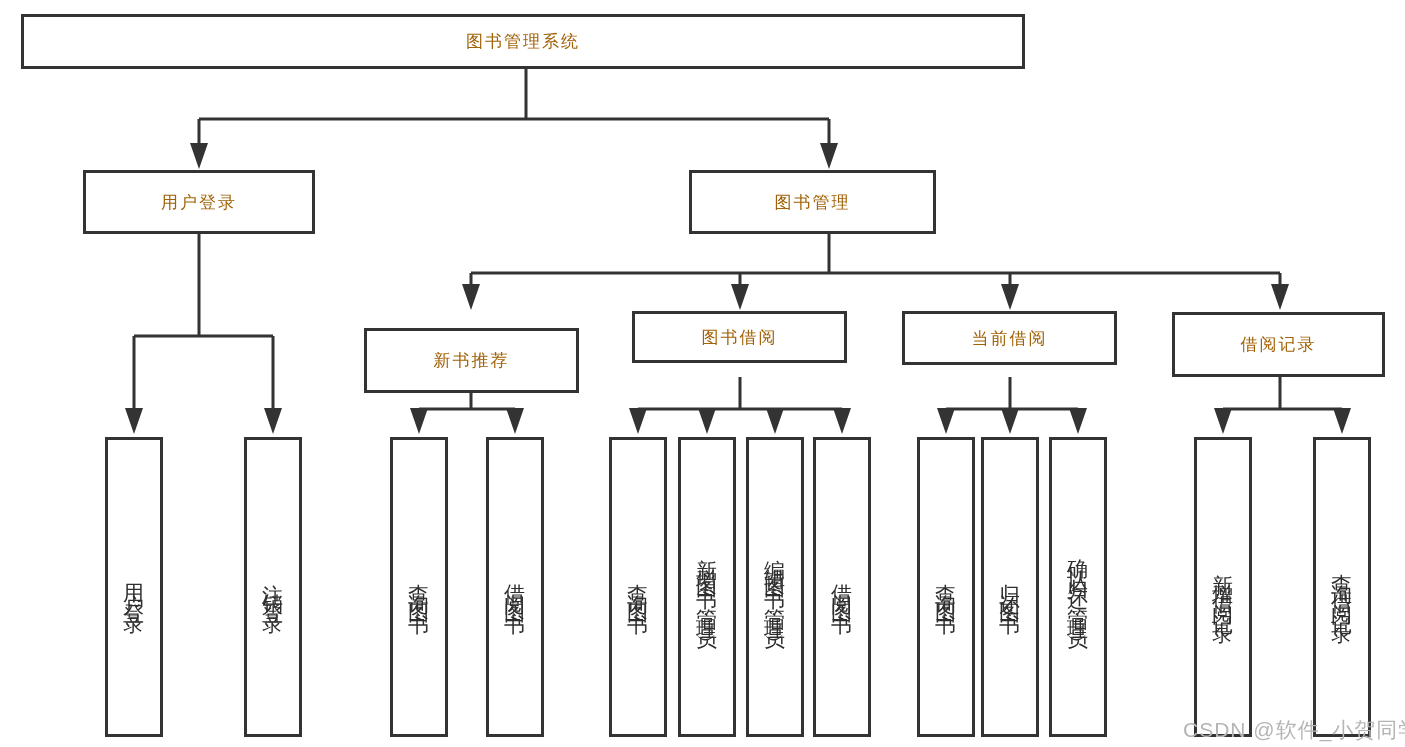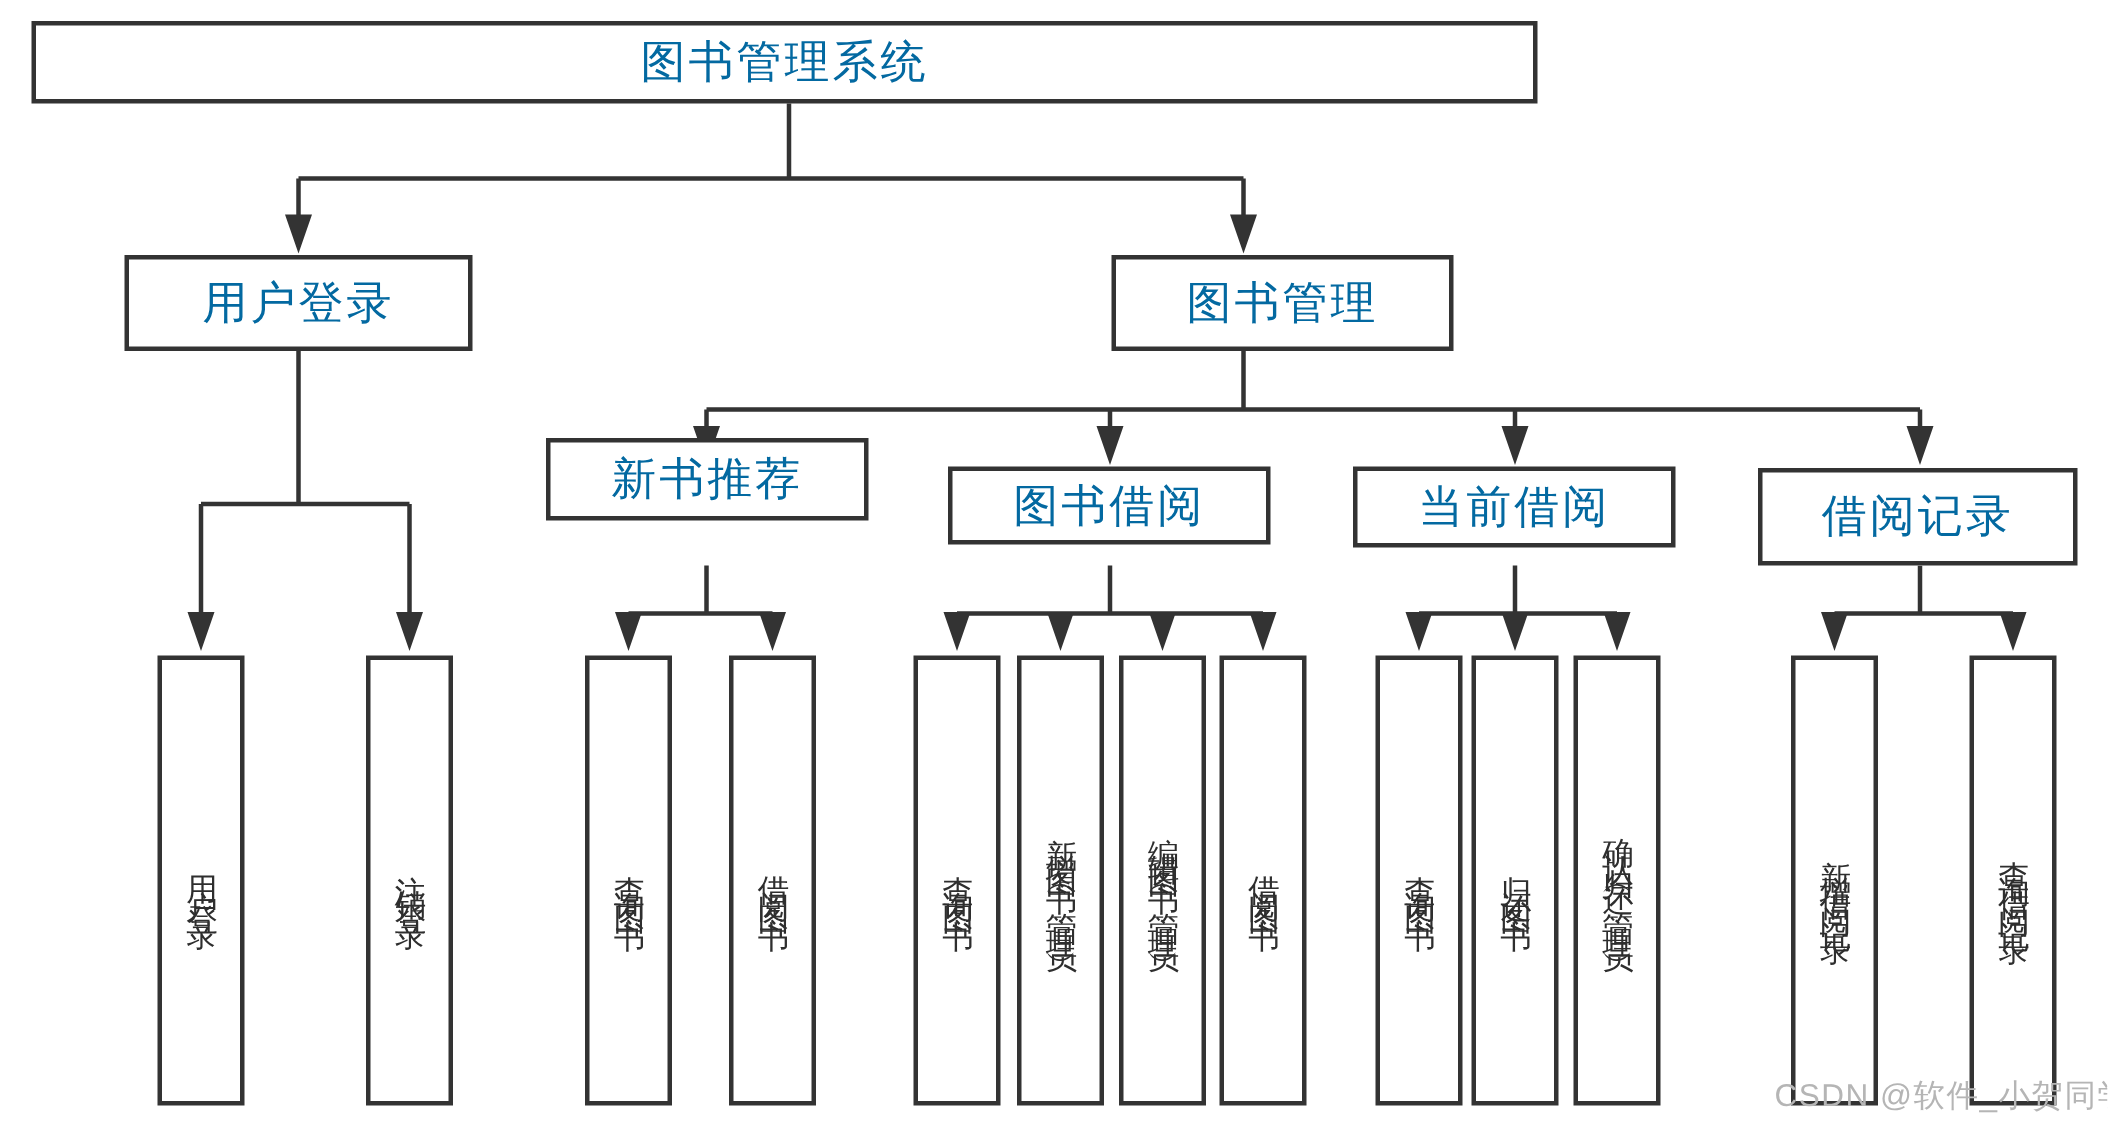--- a/index.html
+++ b/index.html
@@ -15,23 +15,23 @@
     position:absolute;
     box-sizing:border-box;
     border:3px solid #333333;
     background:#ffffff;
     display:flex;
     align-items:center;
     justify-content:center;
     z-index:2;
   }
   .hbox span{
-    font-size:30px;
+    font-size:17px;
     letter-spacing:2px;
-    color:#0369a1;
+    color:#a16207;
     white-space:nowrap;
     font-family:Liberation Mono, monospace;
   }
   .leaf{width:58px;height:300px;top:437px;}
   .leaf span{
     writing-mode:vertical-rl;
     text-orientation:mixed;
     font-size:21px;
     letter-spacing:10px;
     line-height:1.2;
@@ -87,25 +87,25 @@
              M1333 408 L1351 408 L1342 434 Z" fill="#333333"></path>
   </svg>
 
   <div class="box hbox" style="left:21px;top:14px;width:1004px;height:55px;">
     <span>图书管理系统</span>
   </div>
 
   <div class="box hbox" style="left:83px;top:170px;width:232px;height:64px;">
     <span>用户登录</span>
   </div>
-  <div class="box hbox" style="left:741px;top:170px;width:228px;height:64px;">
+  <div class="box hbox" style="left:689px;top:170px;width:247px;height:64px;">
     <span>图书管理</span>
   </div>
 
-  <div class="box hbox" style="left:364px;top:292px;width:215px;height:55px;">
+  <div class="box hbox" style="left:364px;top:328px;width:215px;height:65px;">
     <span>新书推荐</span>
   </div>
   <div class="box hbox" style="left:632px;top:311px;width:215px;height:52px;">
     <span>图书借阅</span>
   </div>
   <div class="box hbox" style="left:902px;top:311px;width:215px;height:54px;">
     <span>当前借阅</span>
   </div>
   <div class="box hbox" style="left:1172px;top:312px;width:213px;height:65px;">
     <span>借阅记录</span>

